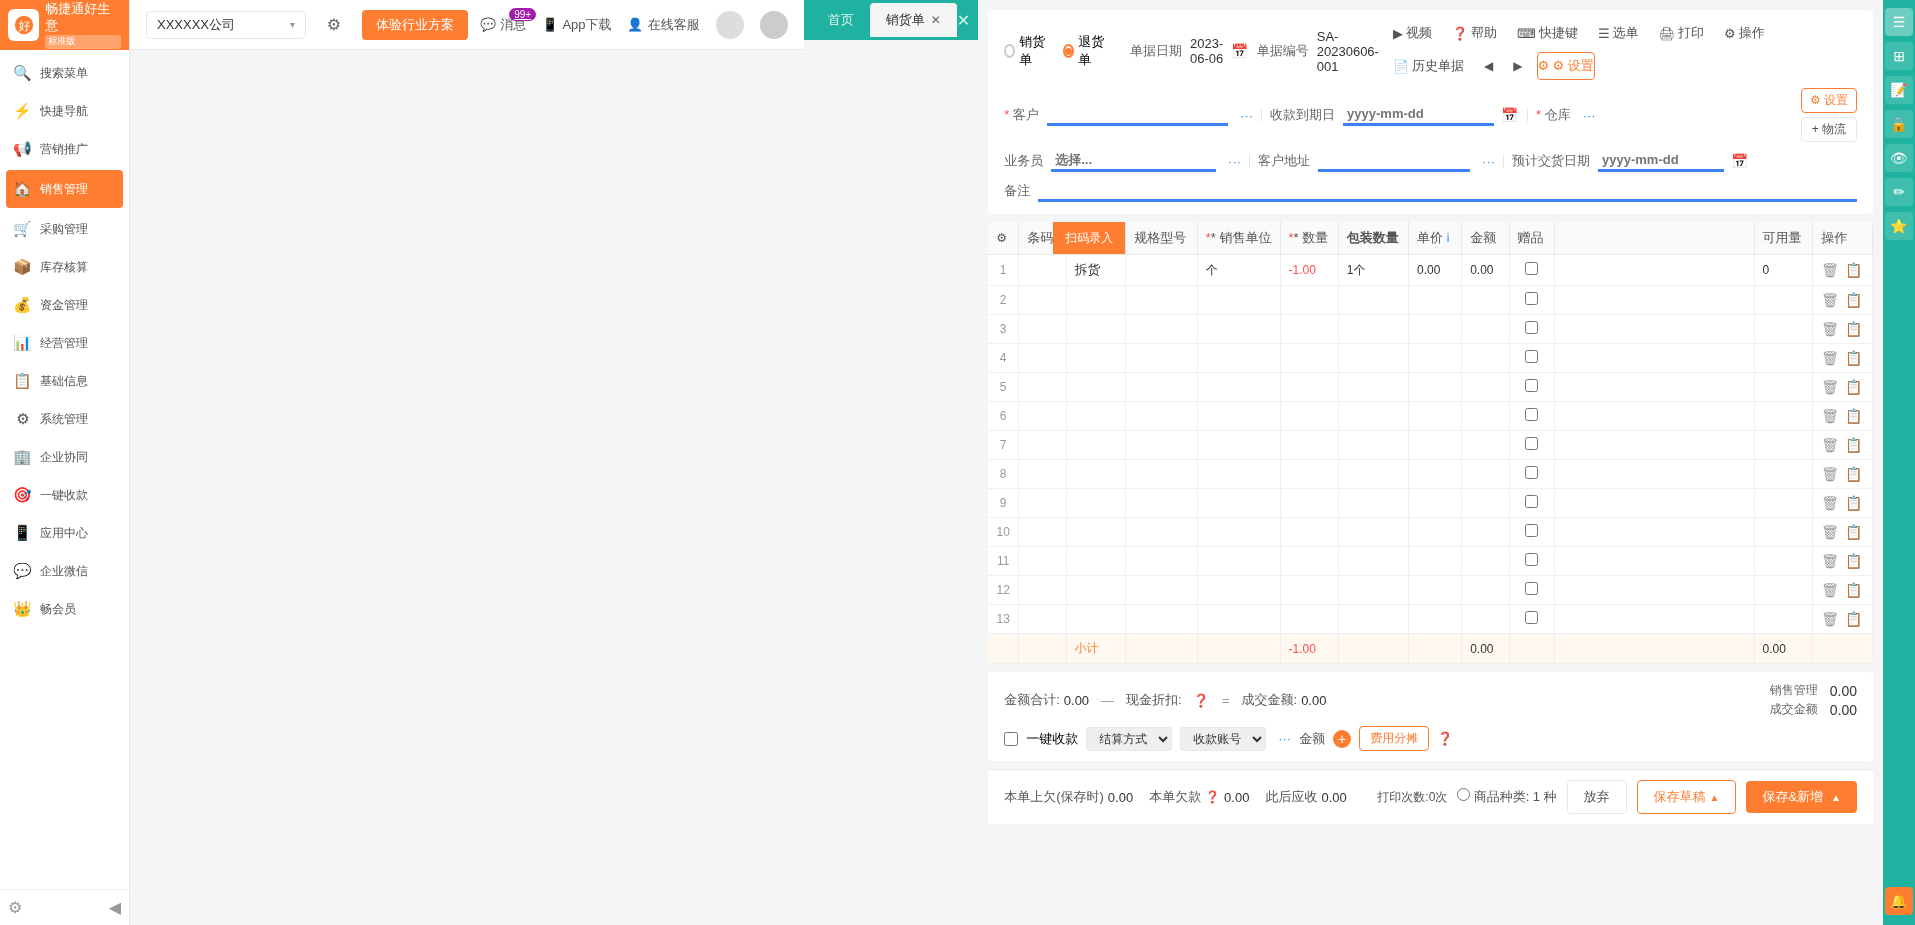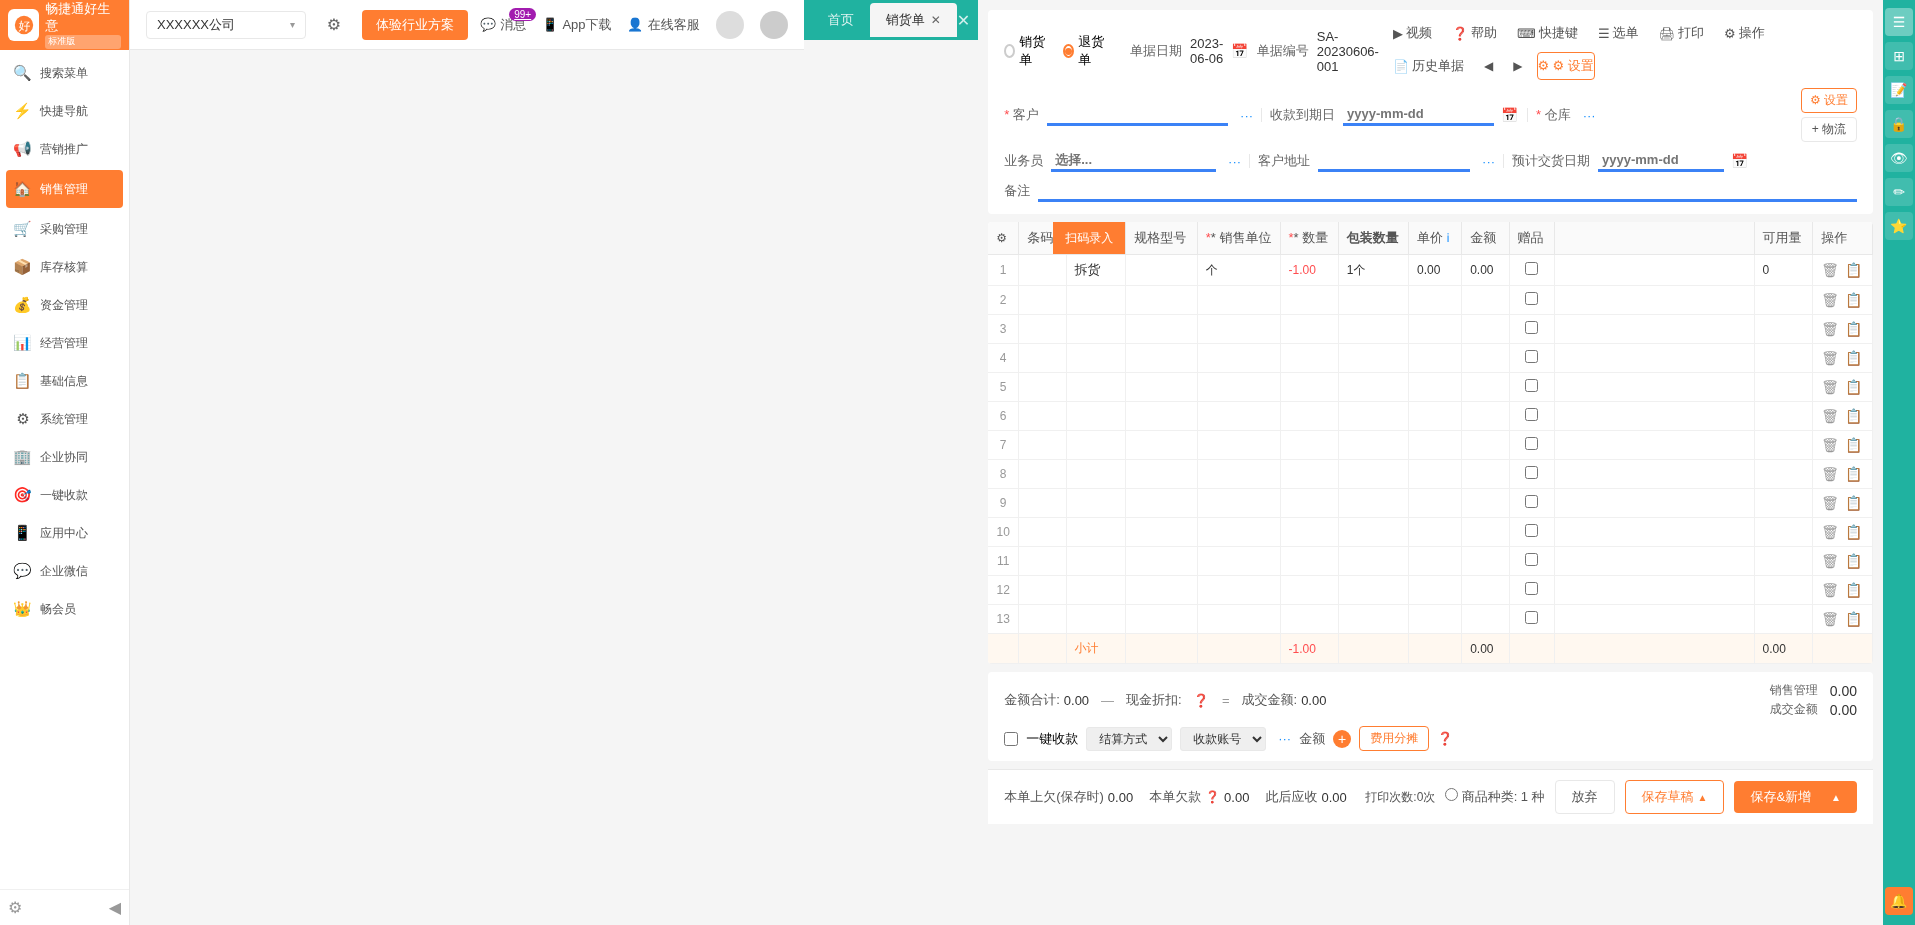--- a/index.html
+++ b/index.html
@@ -95,21 +95,21 @@
 
     
     .footer { background: #fff; border-top: 1px solid #e8e8e8; padding: 10px 16px; display: flex; align-items: center; gap: 16px; }
     .footer-stat { display: flex; align-items: center; gap: 4px; font-size: 12px; color: #555; }
     .footer-stat .help-icon { font-size: 12px; color: #1890ff; }
     .footer-right { margin-left: auto; display: flex; align-items: center; gap: 10px; }
     .footer-amount-label { font-size: 12px; color: #666; }
     .footer-amount-value { font-size: 14px; color: #333; font-weight: 500; margin-left: 4px; }
     .abandon-btn { border: 1px solid #e8e8e8; color: #555; background: #fff; border-radius: 4px; padding: 7px 16px; cursor: pointer; font-size: 13px; }
     .save-draft-btn { border: 1px solid #ff7d31; color: #ff7d31; background: #fff; border-radius: 4px; padding: 7px 16px; cursor: pointer; font-size: 13px; display: flex; align-items: center; gap: 4px; justify-content: space-between; }
-    .save-new-btn { background: #ff7d31; color: #fff; border: none; border-radius: 4px; padding: 7px 16px; cursor: pointer; font-size: 13px; display: flex; align-items: center; gap: 20px; }
+    .save-new-btn { background: #ff7d31; color: #fff; border: none; border-radius: 4px; padding: 7px 16px; cursor: pointer; font-size: 13px; display: flex; align-items: center; gap: 8px; }
     .btn-chevron { font-size: 10px; }
     .product-type { font-size: 12px; color: #555; }
     .print-count { font-size: 12px; color: #555; }
 
     
     .right-panel { width: 32px; background: #20b2a0; display: flex; flex-direction: column; align-items: center; padding: 8px 0; gap: 4px; }
     .right-panel-icon { width: 28px; height: 28px; background: rgba(255,255,255,0.15); border-radius: 4px; display: flex; align-items: center; justify-content: center; cursor: pointer; color: #fff; font-size: 14px; margin-bottom: 2px; }
     .right-panel-icon.active { background: rgba(255,255,255,0.35); }
     .right-panel-icon.orange { background: #ff7d31; }
 

